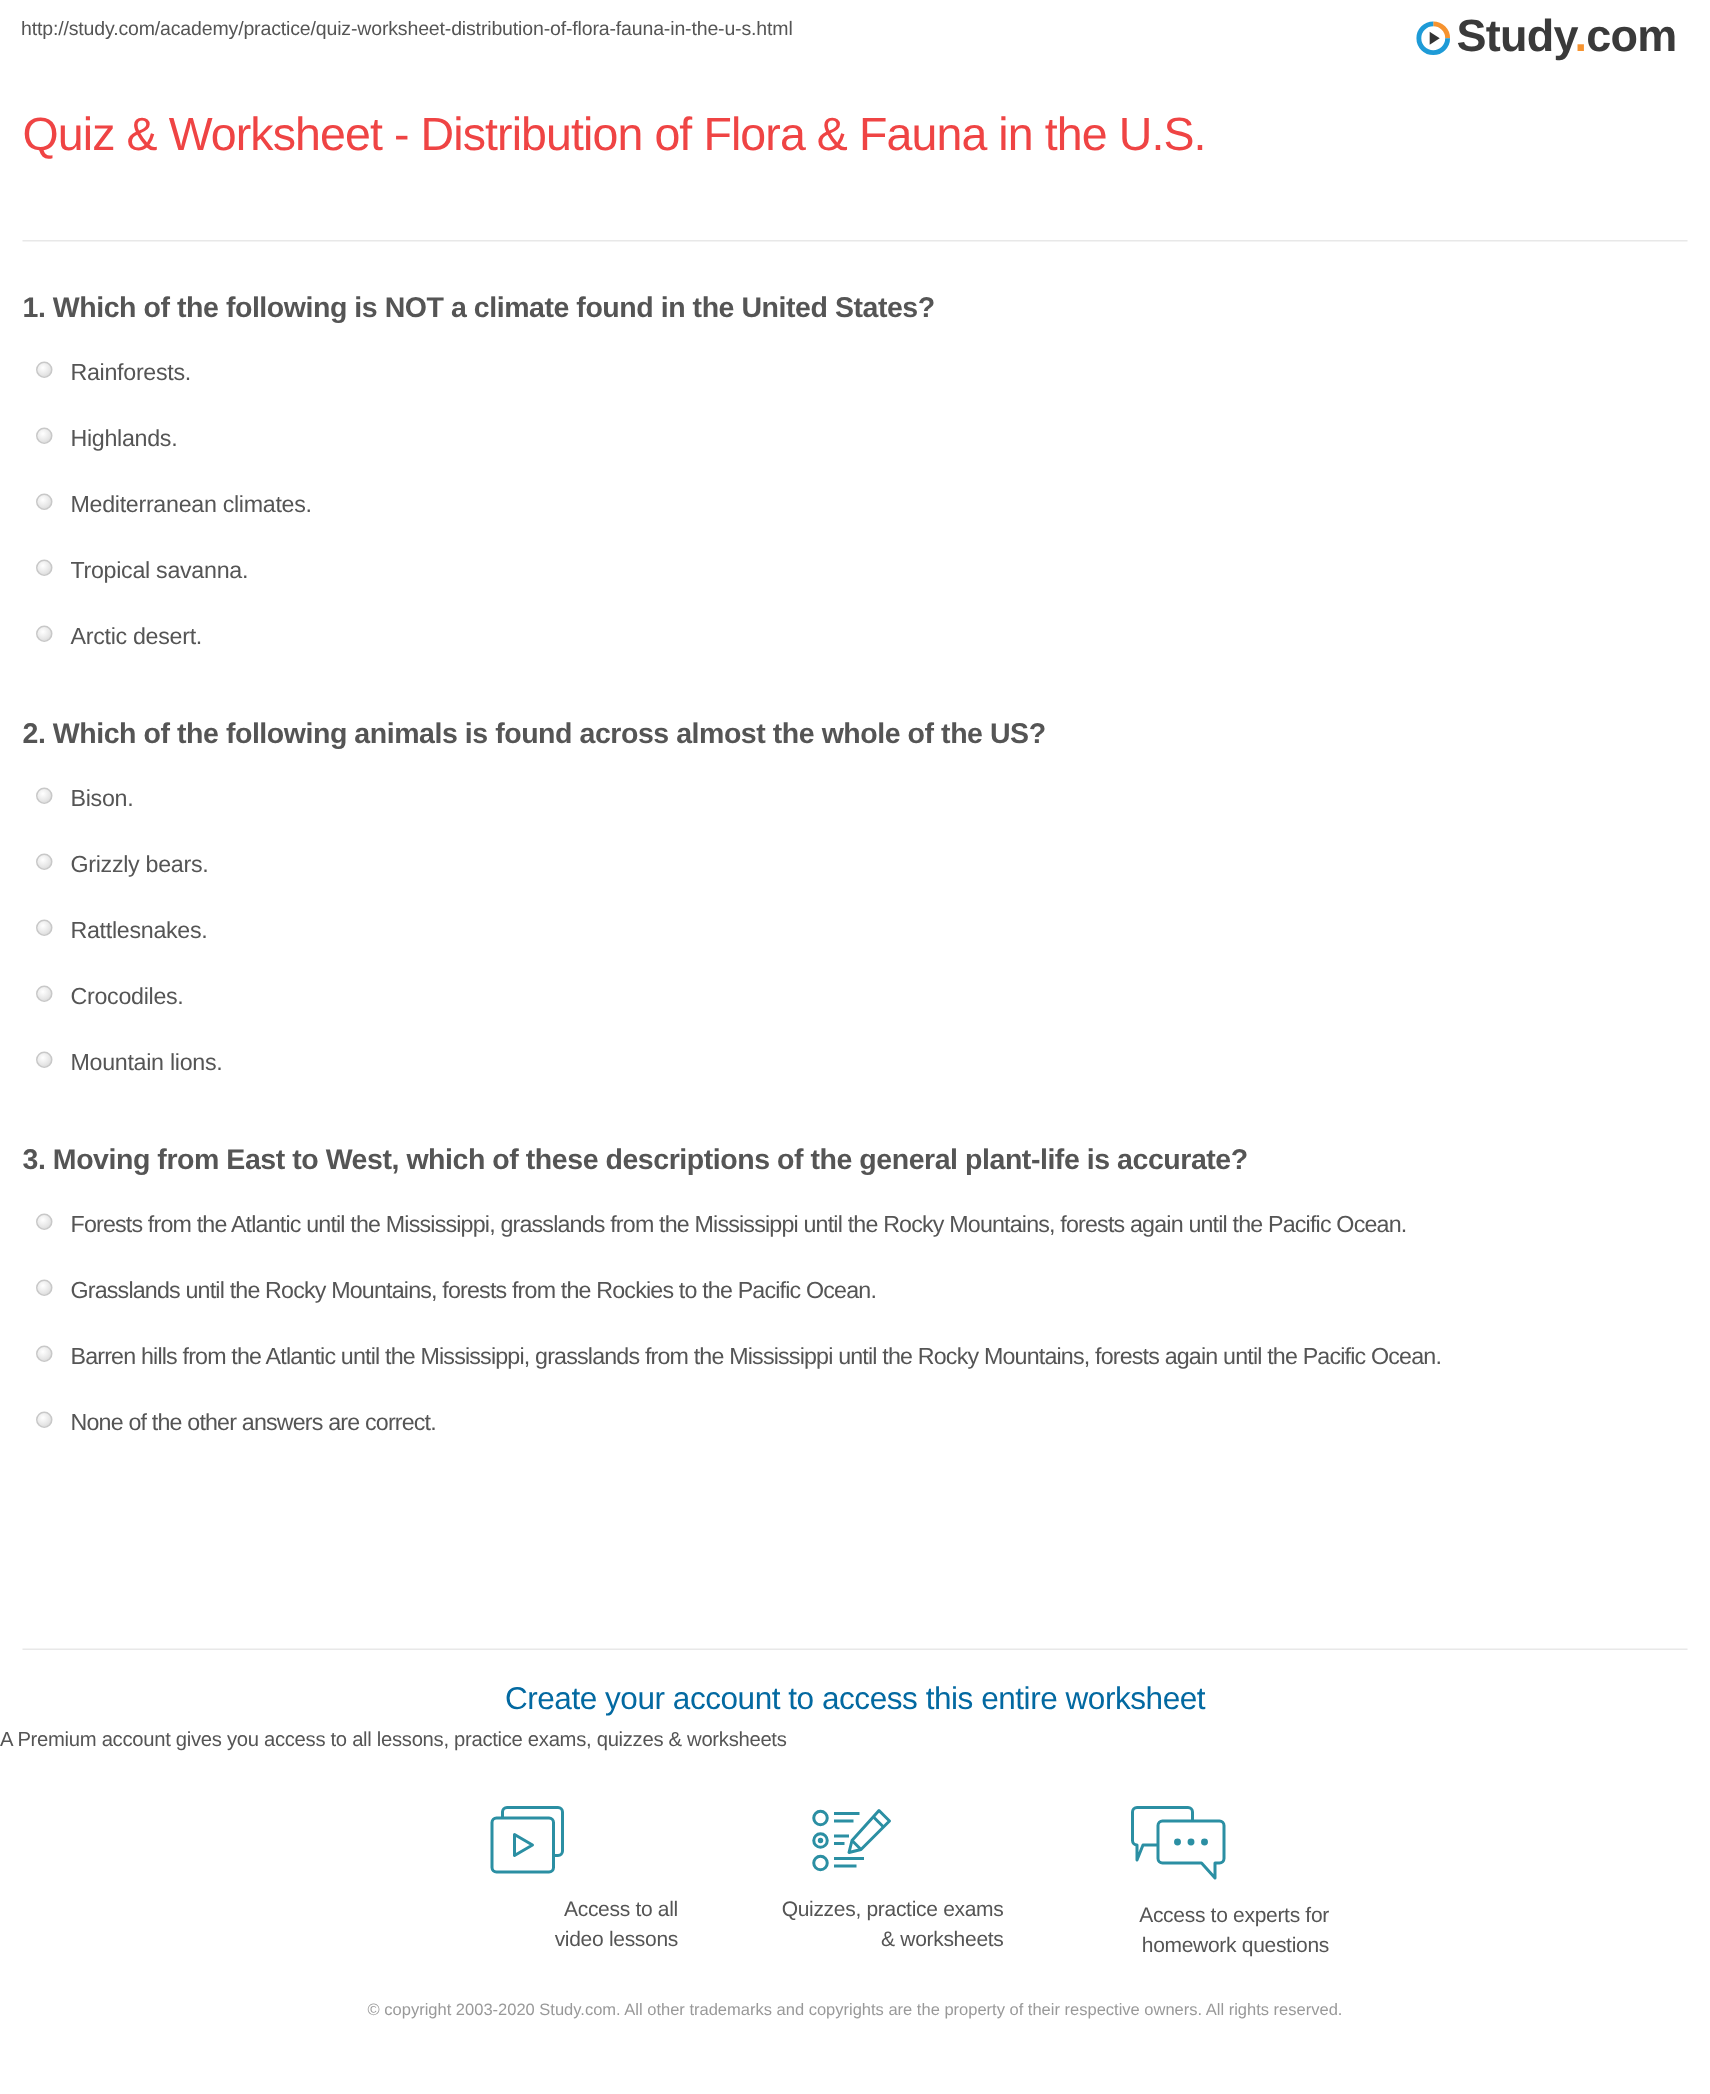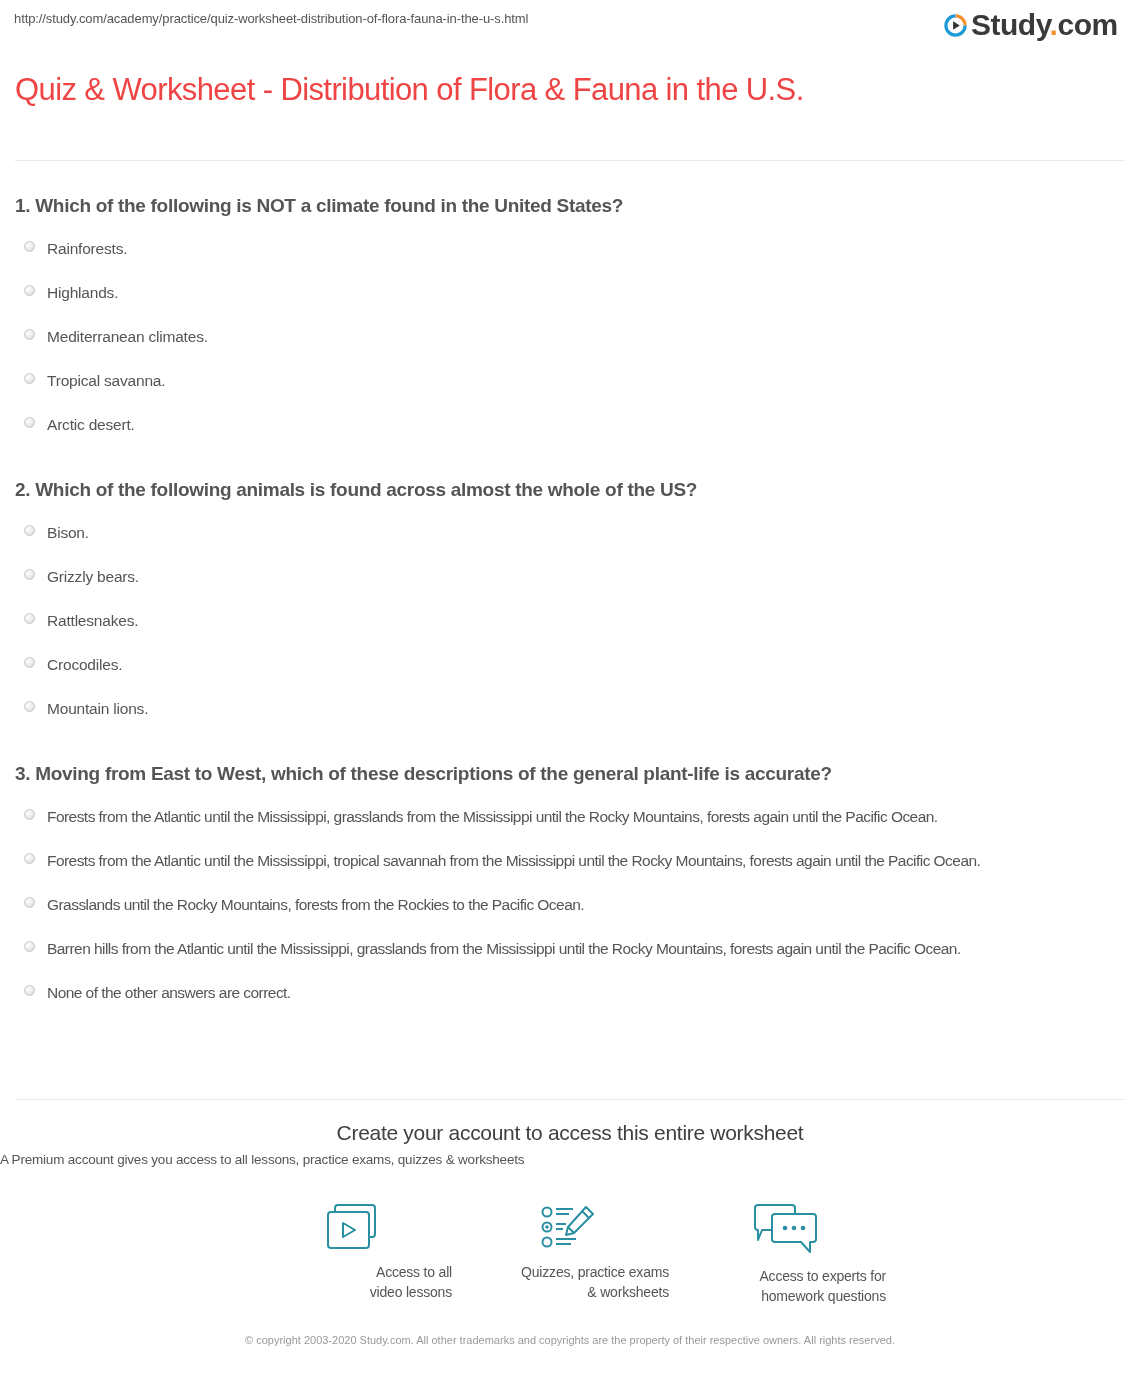--- a/index.html
+++ b/index.html
@@ -69,21 +69,21 @@
       letter-spacing: -0.2px;
     }
     .opt-label.cond { letter-spacing: -0.55px; font-size: 15.5px; }
 
     .cta-rule {
       position: absolute; left: 15px; top: 1099px; width: 1110px; height: 1px;
       background: #e8e8e8;
     }
     .cta-title {
       position: absolute; left: 0; top: 1121px; width: 1140px; text-align: center;
-      font-size: 21px; color: #404040; letter-spacing: -0.3px;
+      font-size: 21px; color: #0369a1; letter-spacing: -0.3px;
     }
     .cta-sub {
       position: absolute; left: 0; top: 1152px; width: 1140px; text-align: left;
       font-size: 13.5px; color: #555; letter-spacing: -0.2px;
     }
 
     .feature {
       position: absolute; top: 1204px; width: 200px; text-align: right;
     }
     .feature svg { display: block; margin: 0 auto; }
@@ -163,24 +163,20 @@
         <span class="radio"></span>
         <span class="opt-label">Mountain lions.</span>
       </div>
   </div>
 
   <div class="question" style="top:762px;">
     <div class="q-text">3. Moving from East to West, which of these descriptions of the general plant-life is accurate?</div>
     <div class="option">
         <span class="radio"></span>
         <span class="opt-label cond">Forests from the Atlantic until the Mississippi, grasslands from the Mississippi until the Rocky Mountains, forests again until the Pacific Ocean.</span>
-      </div>
-    <div class="option">
-        <span class="radio"></span>
-        <span class="opt-label cond">Forests from the Atlantic until the Mississippi, tropical savannah from the Mississippi until the Rocky Mountains, forests again until the Pacific Ocean.</span>
       </div>
     <div class="option">
         <span class="radio"></span>
         <span class="opt-label cond">Grasslands until the Rocky Mountains, forests from the Rockies to the Pacific Ocean.</span>
       </div>
     <div class="option">
         <span class="radio"></span>
         <span class="opt-label cond">Barren hills from the Atlantic until the Mississippi, grasslands from the Mississippi until the Rocky Mountains, forests again until the Pacific Ocean.</span>
       </div>
     <div class="option">

